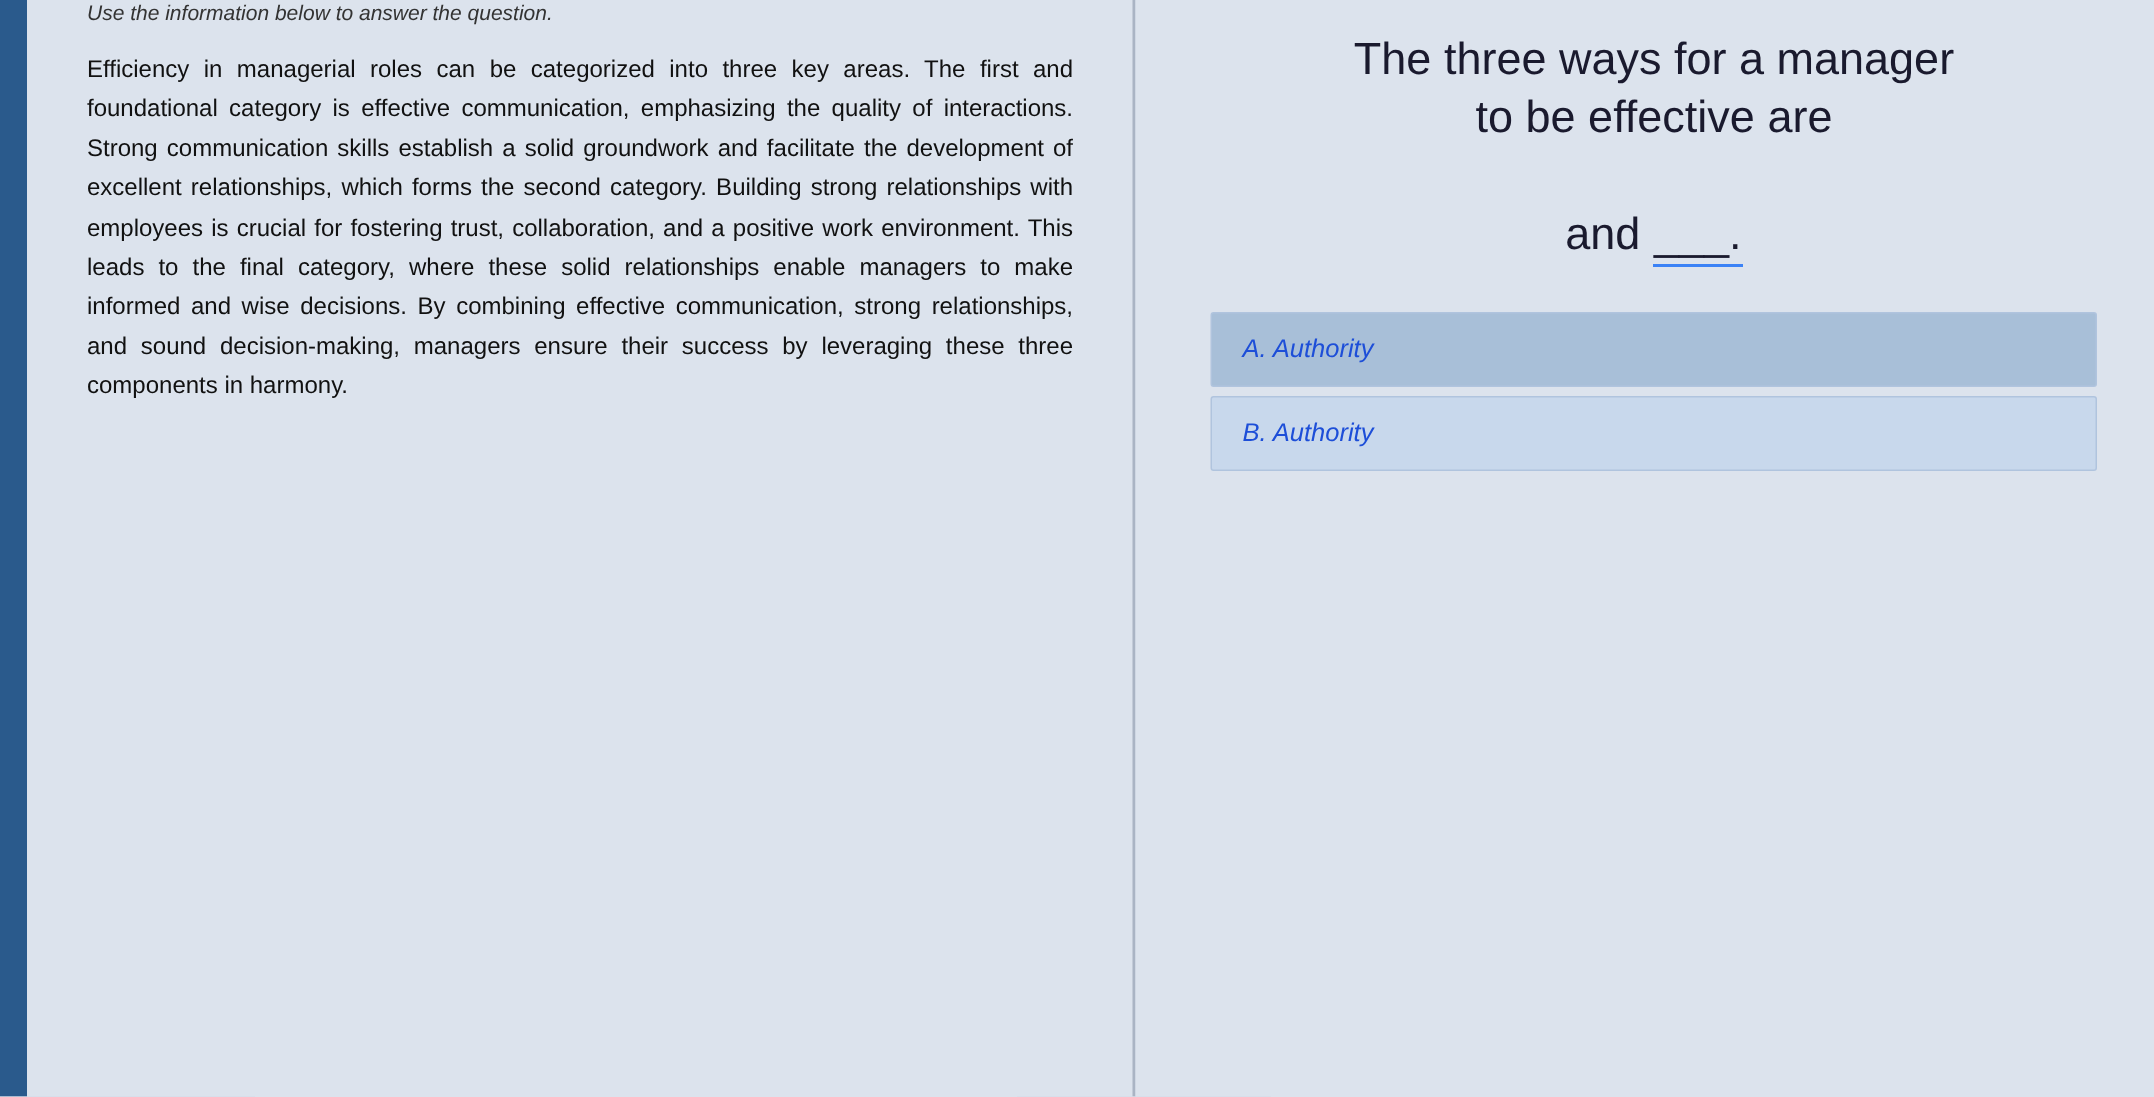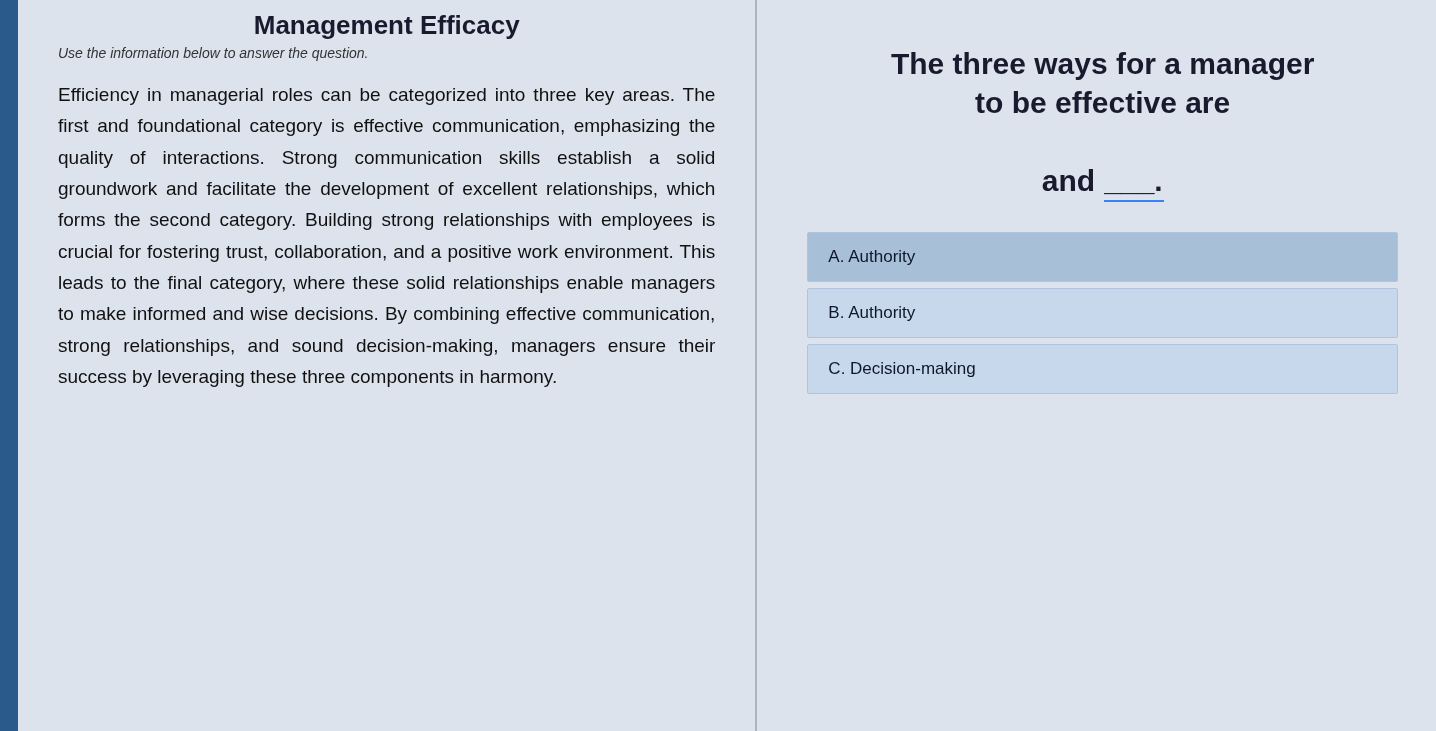--- a/index.html
+++ b/index.html
@@ -48,21 +48,21 @@
 
     .left-panel-subtitle {
       font-size: 14px;
       font-style: italic;
       color: #333;
       margin-bottom: 18px;
       font-family: Arial, sans-serif;
     }
 
     .left-panel-body {
-      font-size: 19px;
+      font-size: 16px;
       line-height: 1.65;
       color: #111;
       text-align: justify;
       font-family: Arial, sans-serif;
     }
 
     .divider-vertical {
       width: 2px;
       background-color: #aab4c4;
       margin: 0 0;
@@ -73,81 +73,79 @@
       flex: 0 0 48%;
       background-color: #dce3ed;
       padding: 20px 40px 20px 50px;
       display: flex;
       flex-direction: column;
       align-items: center;
     }
 
     .right-panel-heading {
       font-size: 30px;
-      font-weight: bold;
+      font-weight: normal;
       color: #1a1a2e;
       text-align: center;
       line-height: 1.3;
       margin-bottom: 30px;
       font-family: Arial, sans-serif;
-      margin-top: 24px;
     }
 
     .right-panel-heading .blank {
       border-bottom: 2px solid #3b82f6;
       display: inline-block;
       min-width: 60px;
     }
 
     .answer-options {
       width: 100%;
       display: flex;
       flex-direction: column;
       gap: 6px;
     }
 
     .answer-option {
       background-color: #c8d8ec;
       border: 1px solid #b0c4de;
       padding: 14px 20px;
       font-size: 17px;
-      color: #0f172a;
+      color: #1d4ed8;
       cursor: pointer;
       font-family: Arial, sans-serif;
       border-radius: 2px;
+      font-style: italic;
     }
 
     .answer-option.selected {
       background-color: #a8bfd8;
     }
   </style>
 </head>
 <body>
 
 <div class="left-blue-bar"></div>
 
 <div class="main-container">
 
   <div class="left-panel">
-    <div class="left-panel-title">Management Efficacy</div>
     <div class="left-panel-subtitle">Use the information below to answer the question.</div>
     <div class="left-panel-body">Efficiency in managerial roles can be categorized into three key areas. The first and foundational category is effective communication, emphasizing the quality of interactions. Strong communication skills establish a solid groundwork and facilitate the development of excellent relationships, which forms the second category. Building strong relationships with employees is crucial for fostering trust, collaboration, and a positive work environment. This leads to the final category, where these solid relationships enable managers to make informed and wise decisions. By combining effective communication, strong relationships, and sound decision-making, managers ensure their success by leveraging these three components in harmony.</div>
   </div>
 
   <div class="divider-vertical"></div>
 
   <div class="right-panel">
     <div class="right-panel-heading">
       <span>The three ways for a manager</span><br>
       <span>to be effective are</span><br>
       <br>
       <span>and</span>
       <span class="blank">___.</span>
     </div>
 
     <div class="answer-options">
       <div class="answer-option selected">A.  Authority</div>
       <div class="answer-option">B.  Authority</div>
-      <div class="answer-option">C.  Decision-making</div>
     </div>
   </div>
 
 </div>
 
 </body></html>

